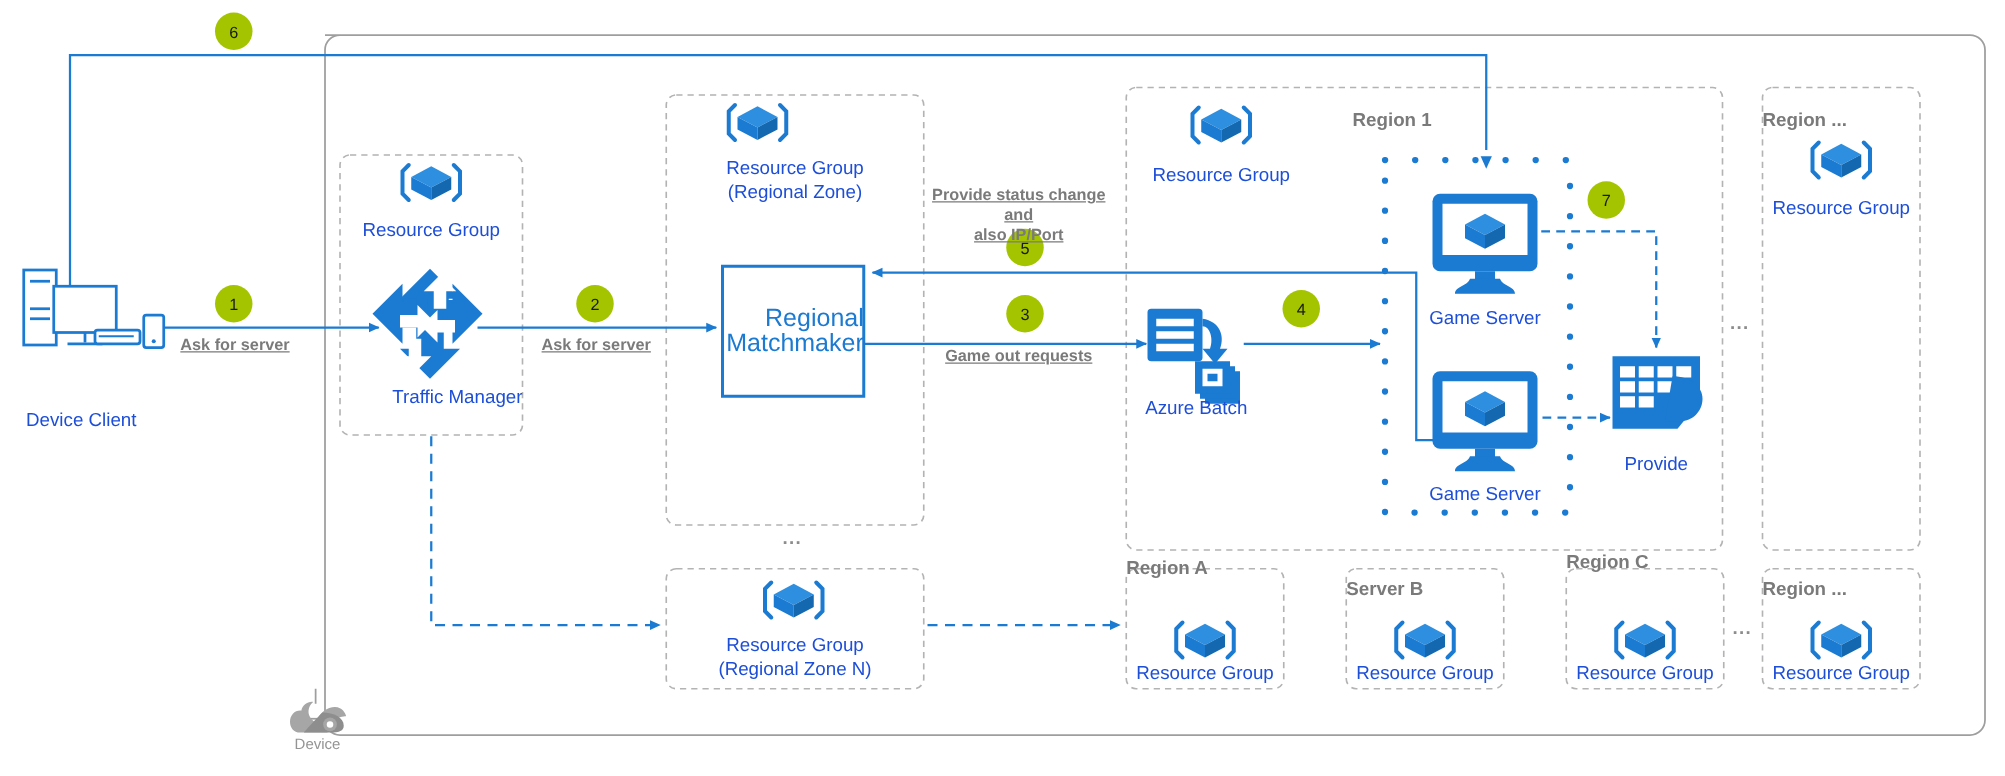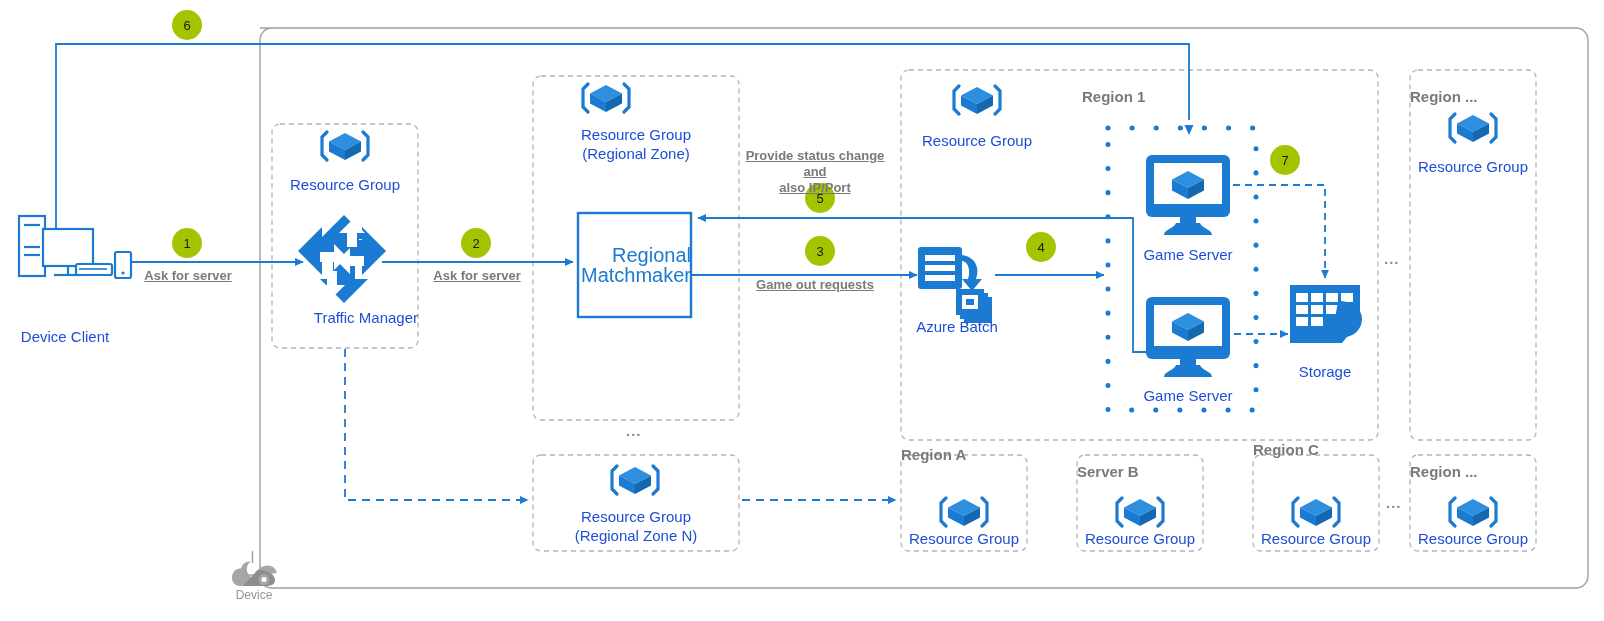--- a/index.html
+++ b/index.html
@@ -255,21 +255,21 @@
 
   <div class="lbl" style="left:533px;top:507px;width:206px;">Resource Group
 (Regional Zone N)</div>
 
   <div class="lbl" style="left:904px;top:131px;width:146px;">Resource Group</div>
   <div class="lbl-region" style="left:1082px;top:88px;width:130px;">Region 1</div>
 
   <div class="lbl" style="left:897px;top:317px;width:120px;">Azure Batch</div>
   <div class="lbl" style="left:1128px;top:245px;width:120px;">Game Server</div>
   <div class="lbl" style="left:1128px;top:386px;width:120px;">Game Server</div>
-  <div class="lbl" style="left:1265px;top:362px;width:120px;">Storage</div>
+  <div class="lbl" style="left:1265px;top:362px;width:120px;">Provide</div>
 
   <div class="lbl-region" style="left:1410px;top:88px;width:126px;">Region ...</div>
   <div class="lbl" style="left:1410px;top:157px;width:126px;">Resource Group</div>
 
   <div class="lbl-region" style="left:901px;top:446px;width:126px;">Region A</div>
   <div class="lbl" style="left:898px;top:529px;width:132px;">Resource Group</div>
 
   <div class="lbl-region" style="left:1077px;top:463px;width:126px;">Server B</div>
   <div class="lbl" style="left:1074px;top:529px;width:132px;">Resource Group</div>
 

